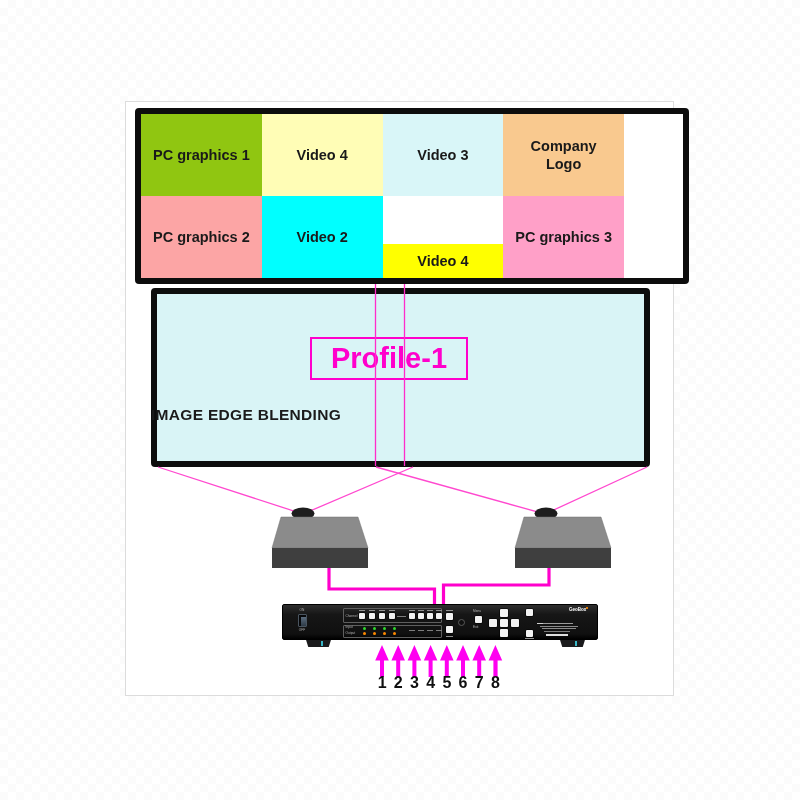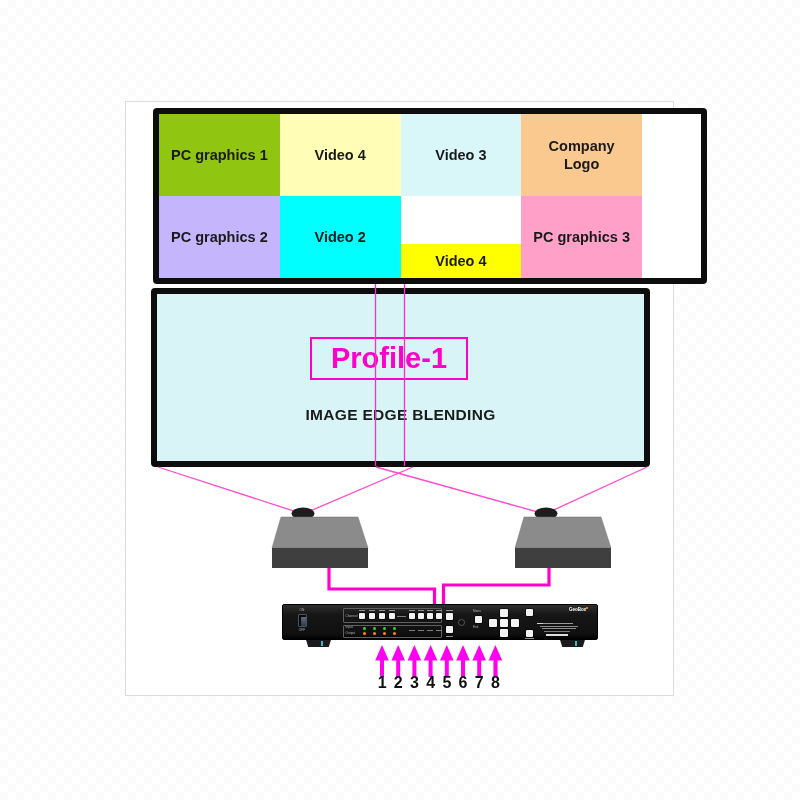--- a/index.html
+++ b/index.html
@@ -12,36 +12,36 @@
     position:relative;width:800px;height:800px;overflow:hidden;
     background-image:conic-gradient(#fbfbfb 25%, #ffffff 25% 50%, #fbfbfb 50% 75%, #ffffff 75%);
     background-size:16px 16px;
   }
   .content-box{
     position:absolute;left:125px;top:101px;width:549px;height:595px;
     background:#ffffff;border:1px solid #dcdcdc;box-sizing:border-box;
   }
   
   .panel{position:absolute;box-sizing:border-box;border:6px solid #0d0d0d;border-radius:4px;}
-  .panel-wall{left:153px;top:108px;width:554px;height:176px;background:#fff;}
+  .panel-wall{left:135px;top:108px;width:554px;height:176px;background:#fff;}
   .wall-grid{display:grid;width:483px;height:164px;grid-template-columns:repeat(4,1fr);grid-template-rows:1fr 1fr;}
   .cell{display:flex;align-items:center;justify-content:center;text-align:center;}
   .cell-label{font-size:14.5px;font-weight:700;color:#1a1a1a;line-height:1.25;}
   .cell-label.narrow{max-width:78px;}
   .profile-box{
     position:absolute;border:2px solid #FF00CC;box-sizing:border-box;
     display:flex;align-items:center;justify-content:center;
     color:#FF00CC;font-weight:700;background:transparent;
   }
   .profile2-box{left:308px;top:175px;width:157px;height:38px;font-size:27px;}
   .profile1-box{left:310px;top:337px;width:158px;height:43px;font-size:29px;}
   
   .panel-screen{left:151px;top:288px;width:499px;height:179px;}
   .screen-caption{
-    position:absolute;left:151px;top:406px;width:499px;text-align:center;
+    position:absolute;left:151px;top:406px;width:499px;text-align:left;
     font-size:15.5px;font-weight:700;letter-spacing:.3px;color:#1b1b1b;
   }
   
   .overlay{position:absolute;left:0;top:0;pointer-events:none;}
   
   .device{
     position:absolute;left:282px;top:604px;width:316px;height:36px;
     background:linear-gradient(#2e2e2e,#161616 28%,#101010 85%,#000);
     border:1px solid #000;border-radius:2px;box-sizing:border-box;
   }
@@ -74,21 +74,21 @@
         </div>
       <div class="cell" style="background-color: rgb(255, 253, 182);">
           <span class="cell-label">Video 4</span>
         </div>
       <div class="cell" style="background-color: rgb(217, 246, 248); text-align: right;">
           <span class="cell-label">Video 3</span>
         </div>
       <div class="cell" style="background-color: rgb(249, 201, 143);">
           <span class="cell-label narrow">Company Logo</span>
         </div>
-      <div class="cell" style="background-color: #c4b5fd;">
+      <div class="cell" style="background-color: #fca5a5;">
           <span class="cell-label">PC graphics 2</span>
         </div>
       <div class="cell" style="background-color: rgb(0, 255, 255);">
           <span class="cell-label">Video 2</span>
         </div>
       <div class="cell" style="background-color: rgb(255, 255, 0); margin-top: 48px;">
           <span class="cell-label">Video 4</span>
         </div>
       <div class="cell" style="background-color: rgb(255, 160, 200);">
           <span class="cell-label">PC graphics 3</span>

